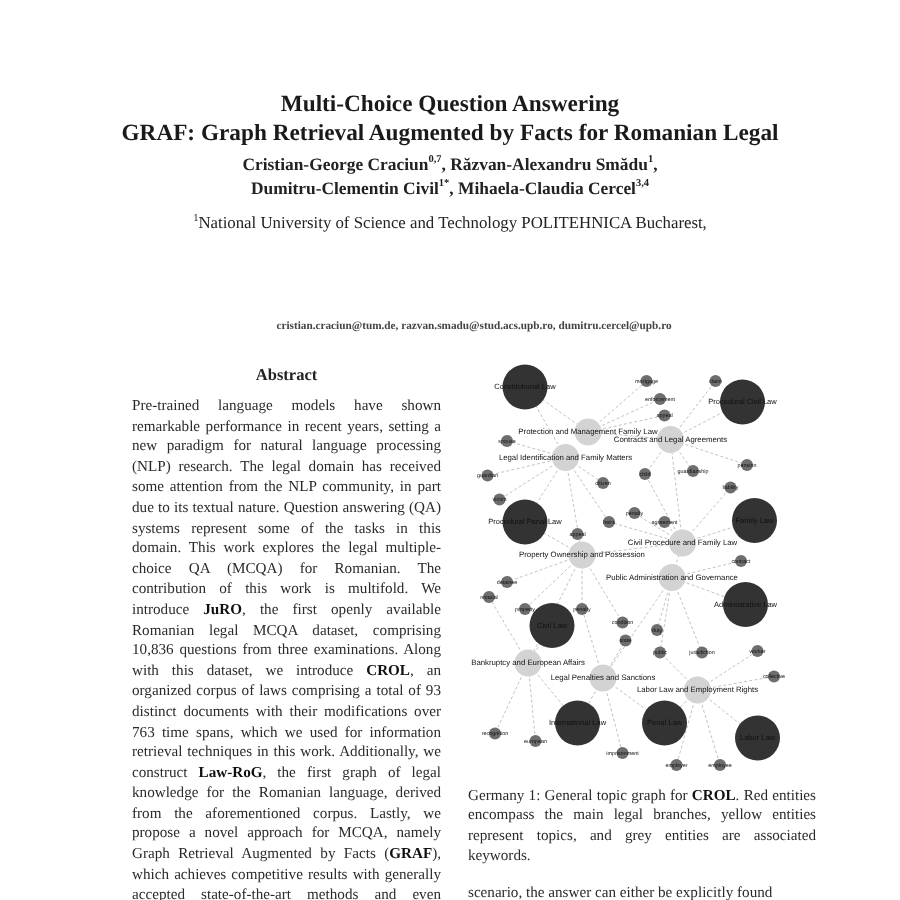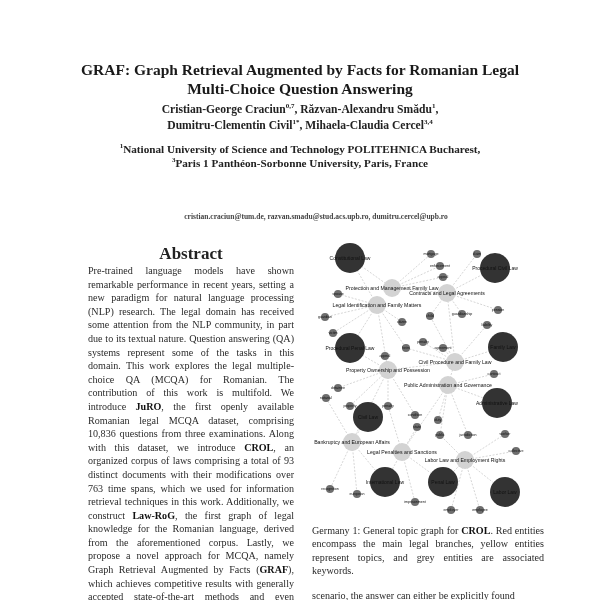--- a/index.html
+++ b/index.html
@@ -1,52 +1,51 @@
 <!DOCTYPE html>
 <html><head>
 <meta charset="utf-8">
 <style>
   html, body { margin:0; padding:0; background:#ffffff; }
   body { width:600px; height:600px; position:relative; overflow:hidden; font-family:"Liberation Serif", "DejaVu Serif", serif; color:#222; }
   .title { position:absolute; left:0; top:60px; width:600px; text-align:center; font-weight:bold; font-size:15.5px; line-height:19px; color:#1a1a1a; }
   .authors { position:absolute; left:0; top:102px; width:600px; text-align:center; font-weight:bold; font-size:11.6px; line-height:16px; }
   .authors sup, .aff sup { font-size:7px; vertical-align:super; line-height:0; }
-  .aff { position:absolute; left:0; top:143px; width:600px; text-align:center; font-size:11.2px; line-height:13.6px;font-weight:bold; }
+  .aff { position:absolute; left:0; top:143px; width:600px; text-align:center; font-size:11.2px; line-height:13.6px; }
   .emails { position:absolute; left:16px; top:212px; width:600px; text-align:center; font-size:7.5px; line-height:10px; color:#444;font-weight:bold; }
-  .abs-h { position:absolute; left:88px; top:244px; width:206px; text-align:center; font-weight:bold; font-size:17px; }
+  .abs-h { position:absolute; left:88px; top:244px; width:206px; text-align:center; font-weight:bold; font-size:11px; }
   .abs { position:absolute; left:88px; top:264px; width:206px; font-size:10.1px; line-height:13.6px; text-align:justify; color:#2a2a2a; }
   .abs b { color:#111; }
   .fig { position:absolute; left:300px; top:232px; width:250px; height:290px; }
   .fig svg text { font-family:"Liberation Sans", "DejaVu Sans", sans-serif; }
   .caption { position:absolute; left:312px; top:524px; width:232px; font-size:10.1px; line-height:13.4px; text-align:justify; color:#2a2a2a; }
   .caption b { color:#111; }
   .body2 { position:absolute; left:312px; top:589px; width:232px; font-size:10.1px; line-height:13.4px; color:#2a2a2a; white-space:nowrap; }
 </style>
 </head>
 <body>
 
 <div class="title">
+  <div>Multi-Choice Question Answering</div>
   <div>GRAF: Graph Retrieval Augmented by Facts for Romanian Legal</div>
-  <div>Multi-Choice Question Answering</div>
 </div>
 
 <div class="authors">
   <div>
     <span>Cristian-George Craciun</span><sup>0,7</sup><span>, </span>
     <span>Răzvan-Alexandru Smădu</span><sup>1</sup><span>,</span>
   </div>
   <div>
     <span>Dumitru-Clementin Civil</span><sup>1*</sup><span>, </span>
     <span>Mihaela-Claudia Cercel</span><sup>3,4</sup>
   </div>
 </div>
 
 <div class="aff">
   <div><sup>1</sup><span>National University of Science and Technology POLITEHNICA Bucharest,</span></div>
-  <div><sup>3</sup><span>Paris 1 Panthéon-Sorbonne University, Paris, France</span></div>
 </div>
 
 <div class="emails">cristian.craciun@tum.de, razvan.smadu@stud.acs.upb.ro, dumitru.cercel@upb.ro</div>
 
 <div class="abs-h">Abstract</div>
 <div class="abs"><span>Pre-trained language models have shown remarkable performance in recent years, setting a new paradigm for natural language processing (NLP) research. The legal domain has received some attention from the NLP community, in part due to its textual nature. Question answering (QA) systems represent some of the tasks in this domain. This work explores the legal multiple-choice QA (MCQA) for Romanian. The contribution of this work is multifold. We introduce </span><b>JuRO</b><span>, the first openly available Romanian legal MCQA dataset, comprising 10,836 questions from three examinations. Along with this dataset, we introduce </span><b>CROL</b><span>, an organized corpus of laws comprising a total of 93 distinct documents with their modifications over 763 time spans, which we used for information retrieval techniques in this work. Additionally, we construct </span><b>Law-RoG</b><span>, the first graph of legal knowledge for the Romanian language, derived from the aforementioned corpus. Lastly, we propose a novel approach for MCQA, namely Graph Retrieval Augmented by Facts (</span><b>GRAF</b><span>), which achieves competitive results with generally accepted state-of-the-art methods and even exceeds them in most settings.</span></div>
 
 <div class="fig">
   <svg id="graph" width="250" height="290" viewBox="0 0 250 290">
       <g>

